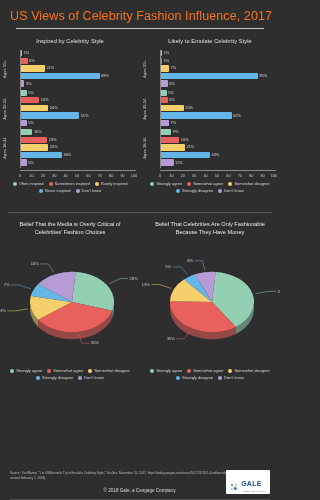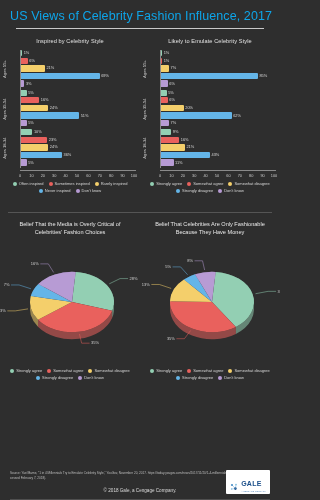--- a/index.html
+++ b/index.html
@@ -9,21 +9,21 @@
     font-family:"Liberation Sans", sans-serif;
     color:#d8d8d8;
     overflow:hidden;
     position:relative;
   }
   .infographic { width:280px; height:500px; position:relative; }
 
   
   .title-wrap { padding:9px 10px 0 10px; }
   .title {
-    font-size:12.5px; color:#0ea5e9; font-weight:400; letter-spacing:.1px;
+    font-size:12.5px; color:#f97316; font-weight:400; letter-spacing:.1px;
     white-space:nowrap;
   }
   .title-rule { height:1px; background:#c9c9c9; margin:5px 6px 0 6px; }
 
   
   .bars-row { display:flex; width:280px; height:178px; padding-top:6px; }
   .bar-panel { width:140px; position:relative; }
   .panel-title {
     text-align:center; font-size:5.6px; color:#e3e3e3; margin-top:3px;
     letter-spacing:.1px;

